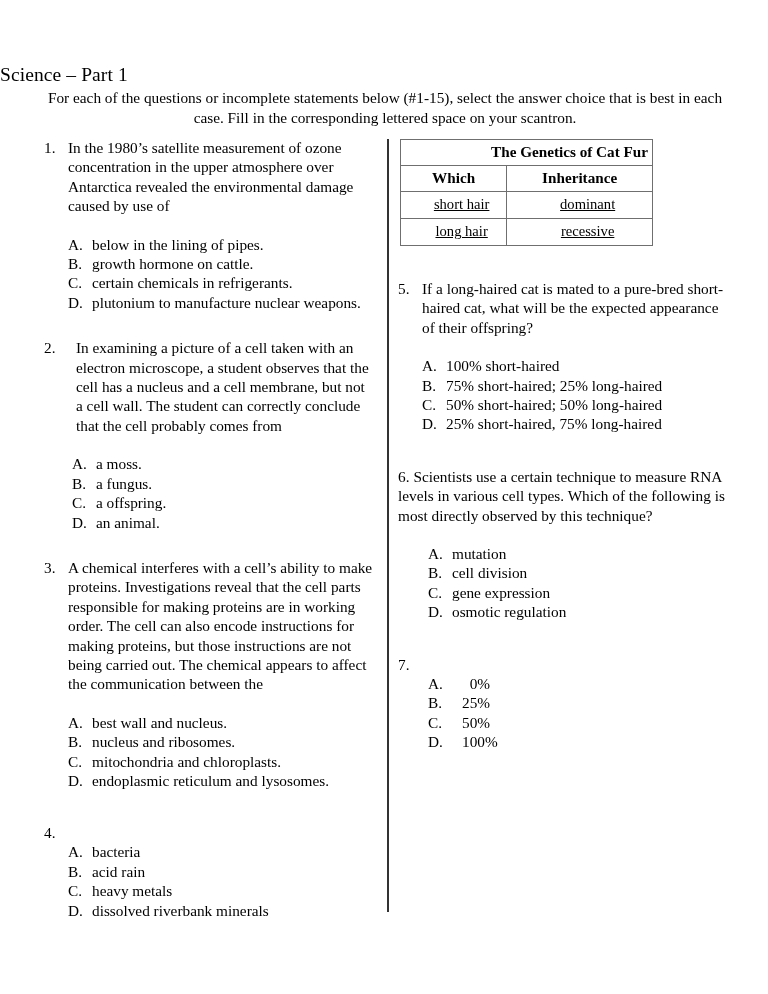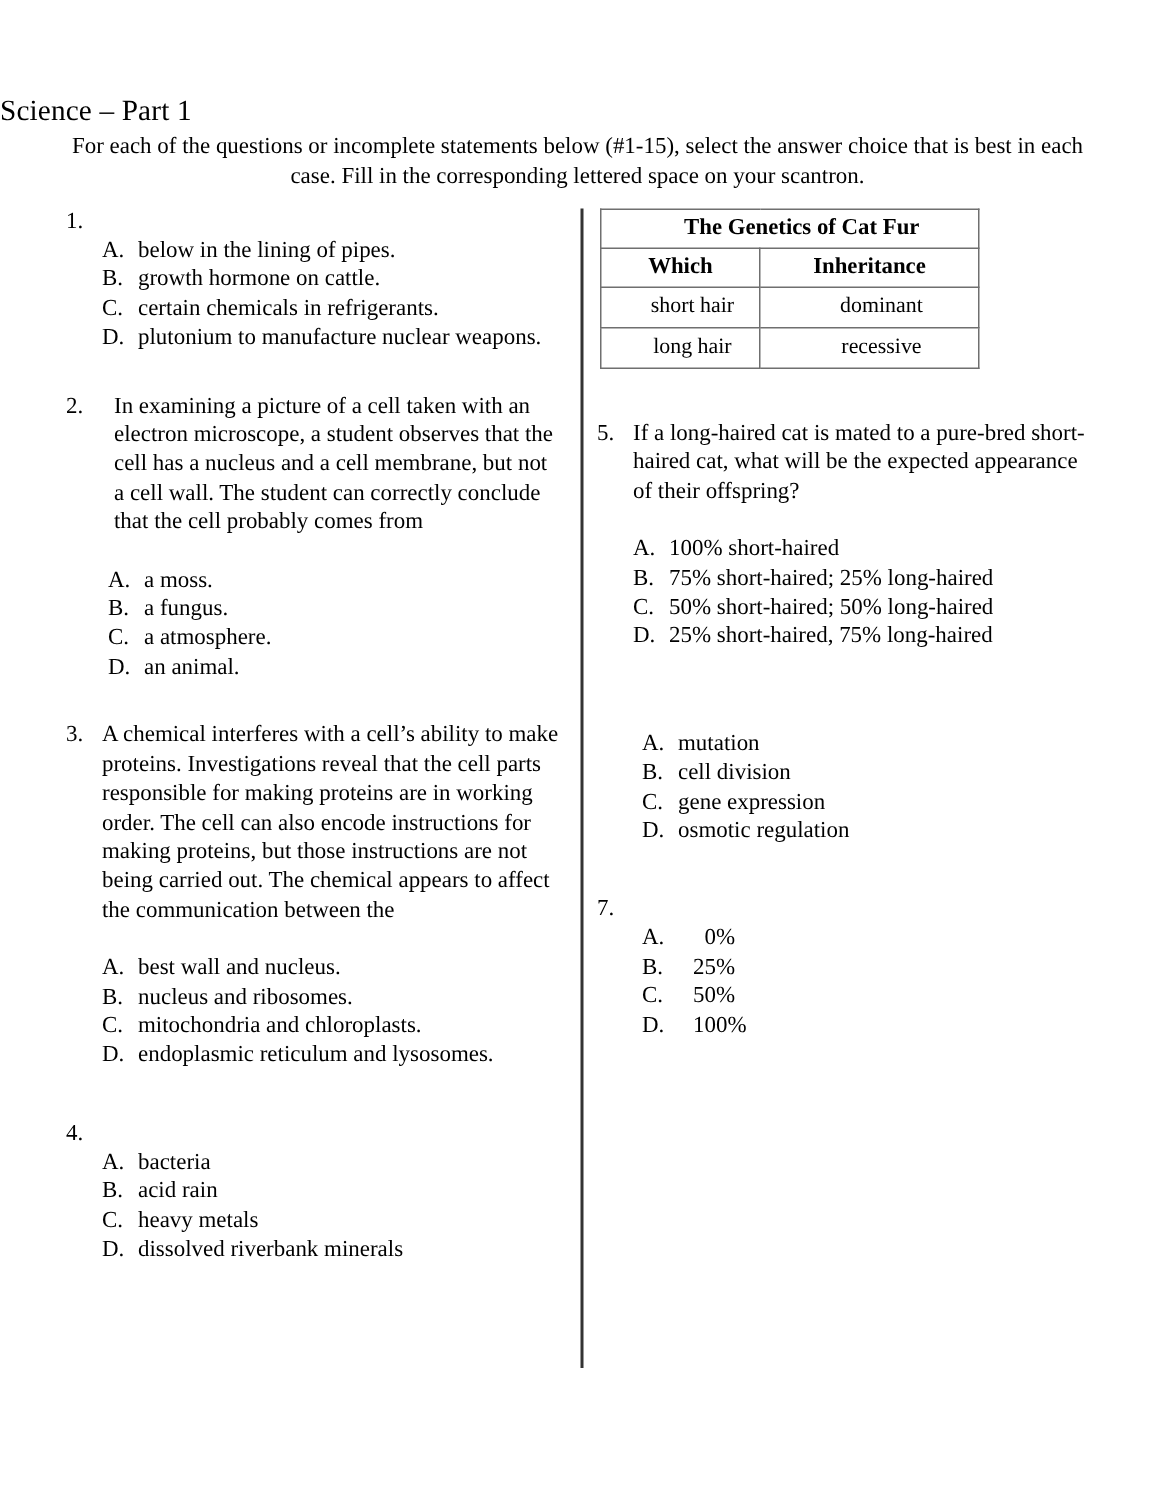--- a/index.html
+++ b/index.html
@@ -134,69 +134,71 @@
     border: 1px solid #6f6f6f;
     text-align: center;
     padding: 3px 4px 4px 4px;
     font-weight: normal;
     line-height: 17px;
   }
   .genetics-table .tbl-caption {
     font-weight: bold;
     font-size: 15.2px;
     padding: 3px 4px 5px 20px;
+    text-align: right;
   }
   .genetics-table .tbl-head {
     font-weight: bold;
     font-size: 15.2px;
     padding: 3px 4px 5px 4px;
   }
   .genetics-table .tbl-cell {
     padding: 4px 4px 5px 20px;
+    text-decoration: underline;
   }
   .col-trait { width: 106px; }
   .col-inherit { width: 147px; }
 </style>
 </head>
 <body>
 
 <div class="page">
 
   <div class="doc-title">Science – Part 1</div>
 
   <div class="instructions">For each of the questions or incomplete statements below (#1-15), select the answer choice that is best in each case.  Fill in the corresponding lettered space on your scantron.</div>
 
   <div class="col-divider"></div>
 
   <div class="col-left">
 
     <div class="question">
       <div class="q-stem hang">
-        <span class="q-num">1.</span>
+        <span class="q-num">1.</span><span>In the 1980’s satellite measurement of ozone concentration in the upper atmosphere over Antarctica revealed the environmental damage caused by use of</span>
       </div>
       <div class="gap-md"></div>
       <ul class="choices" style="margin-left:24px;">
         <li><span class="c-let">A.</span><span>below in the lining of pipes.</span></li>
         <li><span class="c-let">B.</span><span>growth hormone on cattle.</span></li>
         <li><span class="c-let">C.</span><span>certain chemicals in refrigerants.</span></li>
         <li><span class="c-let">D.</span><span>plutonium to manufacture nuclear weapons.</span></li>
       </ul>
     </div>
 
     <div class="gap-lg"></div>
 
     <div class="question">
       <div class="q-stem hang wide">
         <span class="q-num">2.</span><span>In examining a picture of a cell taken with an electron microscope, a student observes that the cell has a nucleus and a cell membrane, but not a cell wall.  The student can correctly conclude that the cell probably comes from</span>
       </div>
       <div class="gap-md"></div>
       <ul class="choices" style="margin-left:28px;">
         <li><span class="c-let">A.</span><span>a moss.</span></li>
         <li><span class="c-let">B.</span><span>a fungus.</span></li>
-        <li><span class="c-let">C.</span><span>a atmosphere.</span></li>
+        <li><span class="c-let">C.</span><span>a offspring.</span></li>
         <li><span class="c-let">D.</span><span>an animal.</span></li>
       </ul>
     </div>
 
     <div class="gap-lg"></div>
 
     <div class="question">
       <div class="q-stem hang">
         <span class="q-num">3.</span><span>A chemical interferes with a cell’s ability to make proteins.  Investigations reveal that the cell parts responsible for making proteins are in working order.  The cell can also encode instructions for making proteins, but those instructions are not being carried out.  The chemical appears to affect the communication between the</span>
       </div>
@@ -259,20 +261,23 @@
         <li><span class="c-let">A.</span><span>100% short-haired</span></li>
         <li><span class="c-let">B.</span><span>75% short-haired; 25% long-haired</span></li>
         <li><span class="c-let">C.</span><span>50% short-haired; 50% long-haired</span></li>
         <li><span class="c-let">D.</span><span>25% short-haired, 75% long-haired</span></li>
       </ul>
     </div>
 
     <div class="gap-xl"></div>
 
     <div class="question">
+      <div class="q-stem flush">
+        <span class="q-num">6.</span><span>Scientists use a certain technique to measure RNA levels in various cell types.  Which of the following is most directly observed by this technique?</span>
+      </div>
       <div class="gap-md"></div>
       <ul class="choices" style="margin-left:30px;">
         <li><span class="c-let">A.</span><span>mutation</span></li>
         <li><span class="c-let">B.</span><span>cell division</span></li>
         <li><span class="c-let">C.</span><span>gene expression</span></li>
         <li><span class="c-let">D.</span><span>osmotic regulation</span></li>
       </ul>
     </div>
 
     <div class="gap-xl"></div>

